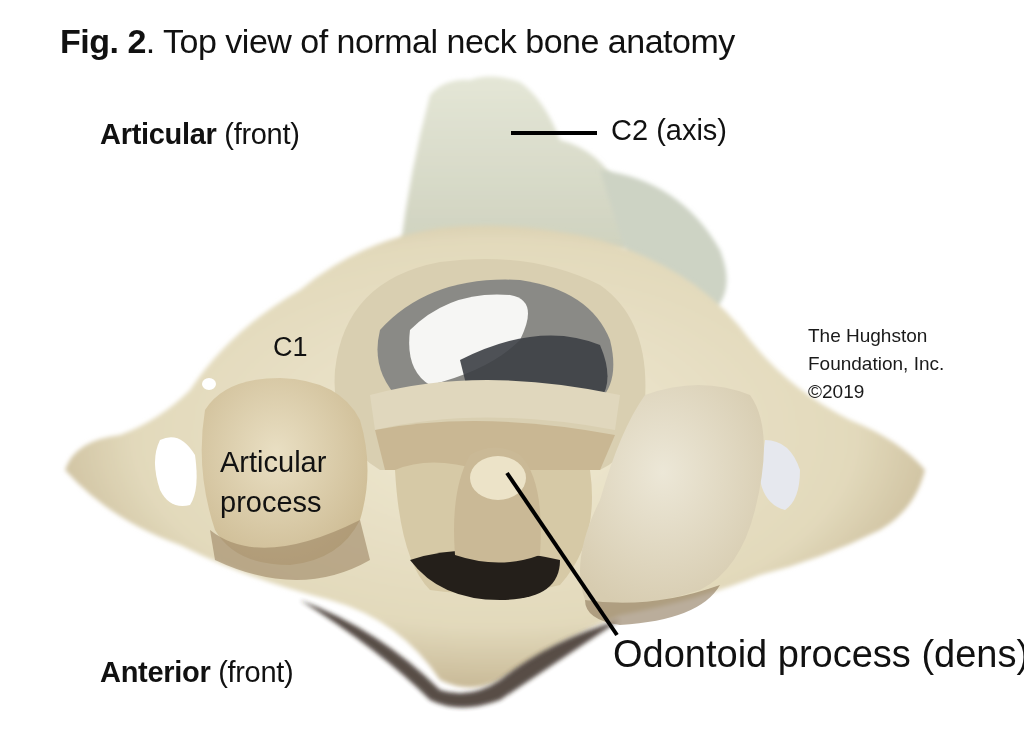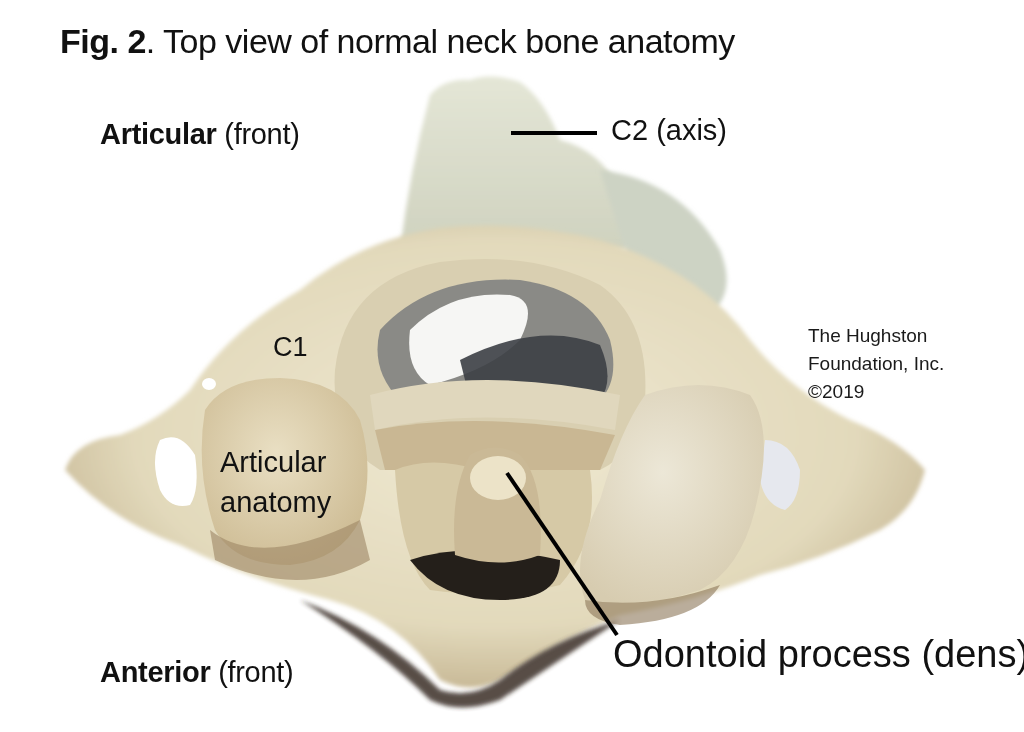--- a/index.html
+++ b/index.html
@@ -109,21 +109,21 @@
 
   <div class="label orient lbl-anterior">
     <b>Anterior</b><span> (front)</span>
   </div>
 
   <div class="label lbl-c2">C2 (axis)</div>
   <div class="label lbl-c1">C1</div>
 
   <div class="label lbl-artic">
     <div>Articular</div>
-    <div>anatomy</div>
+    <div>process</div>
   </div>
 
   <div class="label lbl-dens">Odontoid process (dens)</div>
 
   <div class="credit">
     <div>The Hughston</div>
     <div>Foundation, Inc.</div>
     <div>©2019</div>
   </div>
 </div>

